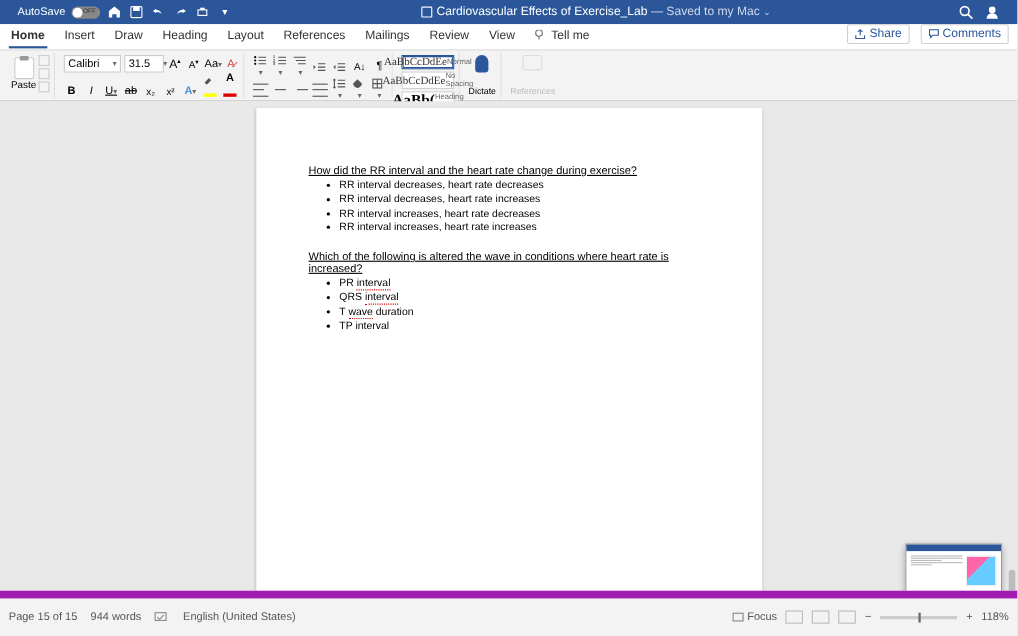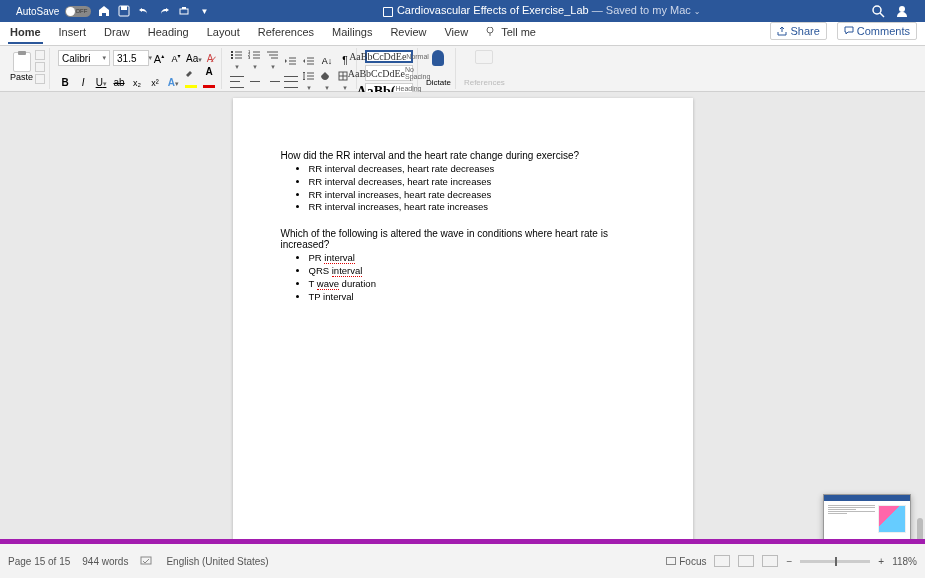--- a/index.html
+++ b/index.html
@@ -60,35 +60,35 @@
 .styles-pane { width: 34px; display: flex; flex-direction: column; align-items: center; justify-content: center; gap: 1px; font-size: 8px; color: #333; border-left: 1px solid #e0e0e0; padding-left: 4px; }
 .styles-pane .ic { width: 16px; height: 18px; border: 1px solid #ccc; background: #fff; position: relative; }
 .dictate-group { flex-direction: column; align-items: center; justify-content: center; gap: 1px; font-size: 8px; }
 .mic { width: 12px; height: 16px; background: #2b579a; border-radius: 6px 6px 3px 3px; position: relative; }
 .sensitivity { color: #bbb; }
 .sensitivity .sens-ic { width: 18px; height: 14px; border: 1px solid #ddd; border-radius: 2px; }
 
 
 .doc-area { position: absolute; top: 92px; bottom: 18px; left: 0; right: 0; background: #e9e9e9; overflow: hidden; }
 .page { width: 460px; min-height: 520px; background: #fff; margin: 6px auto 0; box-shadow: 0 1px 3px rgba(0,0,0,0.25); padding: 52px 36px 36px 48px; font-family: Calibri, sans-serif; font-size: 10px; color: #000; }
-.page .q { font-size: 10px; margin-bottom: 2px; }
+.page .q { font-size: 10px; margin-bottom: 2px; text-decoration: underline; }
 .page ul { list-style: disc; margin-left: 28px; margin-bottom: 14px; }
 .page li { font-size: 9.5px; line-height: 1.35; }
 .err { border-bottom: 1px dotted #d00; }
 
 
 .thumb { position: absolute; right: 14px; bottom: 28px; width: 88px; height: 56px; background: #fff; border: 1px solid #999; box-shadow: 0 2px 6px rgba(0,0,0,0.3); }
 .thumb .tb-bar { height: 6px; background: #2b579a; }
 .thumb .tb-body { padding: 4px; display: flex; gap: 3px; }
 .thumb .tb-text { flex:1; display: flex; flex-direction: column; gap: 1px; }
 .thumb .tb-text span { height: 1px; background: #bbb; display: block; }
 .thumb .tb-chart { width: 28px; height: 28px; border: 1px solid #eee; background: linear-gradient(135deg,#f6a 0 40%, #6cf 40% 100%); }
 
 
-.statusbar { position: absolute; bottom: 0; left: 0; right: 0; height: 18px; background: #f3f3f3; border-top: 5px solid #a21caf; display: flex; align-items: center; font-size: 10px; color: #555; padding: 17px 8px; gap: 12px; }
+.statusbar { position: absolute; bottom: 0; left: 0; right: 0; height: 18px; background: #f3f3f3; border-top: 7px solid #a21caf; display: flex; align-items: center; font-size: 10px; color: #555; padding: 17px 8px; gap: 12px; }
 .statusbar .right { margin-left: auto; display: flex; align-items: center; gap: 8px; }
 .view-btn { width: 16px; height: 12px; border: 1px solid #bbb; }
 .zoom-slider { width: 70px; height: 3px; background: #ccc; position: relative; }
 .zoom-slider::before { content: ""; position: absolute; left: 50%; top: -3px; width: 2px; height: 9px; background: #666; }
 .focus { display: flex; align-items: center; gap: 3px; }
 .focus-ic { width: 10px; height: 8px; border: 1px solid #888; }
 
 
 .vscroll { position: absolute; right: 2px; top: 6px; bottom: 70px; width: 8px; }
 .vscroll .track { position: absolute; inset: 0; background: transparent; }

